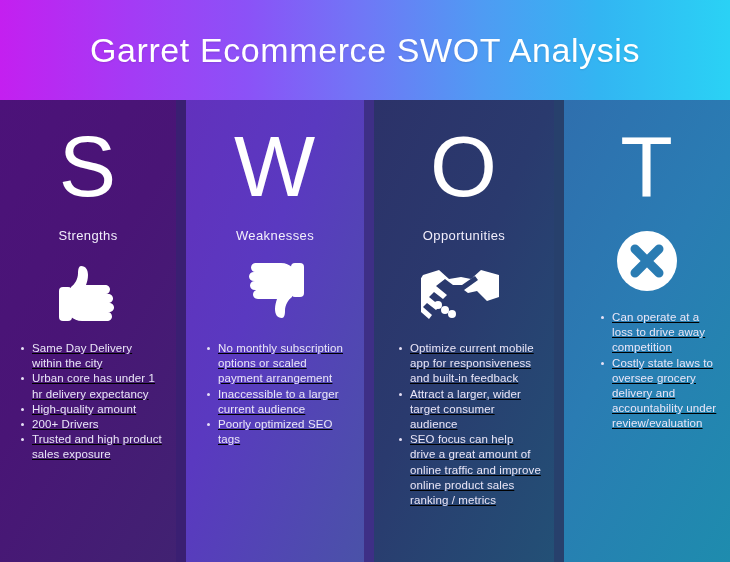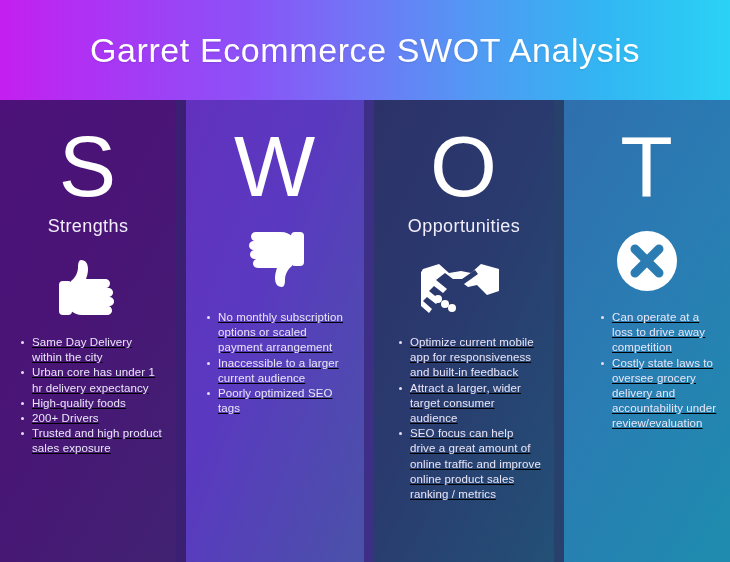--- a/index.html
+++ b/index.html
@@ -60,24 +60,24 @@
     color:#ffffff;
     font-size:86px;
     line-height:92px;
     font-weight:200;
     letter-spacing:1px;
   }
   .cat-label {
     display:block;
     text-align:center;
     color:#f2eefb;
-    font-size:18px;
+    font-size:13px;
     font-weight:300;
     letter-spacing:.4px;
-    margin-top:4px;
+    margin-top:16px;
   }
 
   .icon-wrap {
     height:74px;
     margin-top:12px;
     display:flex;
     align-items:center;
     justify-content:center;
   }
   .icon-wrap svg { display:block; }
@@ -125,30 +125,31 @@
       <span class="cat-label">Strengths</span>
       <div class="icon-wrap">
         <svg width="62" height="64" viewBox="0 0 62 64">
           <path fill="#ffffff" d="M24 6c5 0 7 4 7 9 0 4-1 7-2 10h19c3 0 5 2 5 4.5s-2 4.5-4 4.5h2c3 0 5 2 5 4.5S54 43 51 43h1c3 0 5 2 5 4.5S55 52 52 52h-1c2 0 4 2 4 4.5S53 61 50 61H25c-5 0-8-2-11-4V27c4-3 7-8 7-14 0-4 1-7 3-7z"></path>
           <rect fill="#ffffff" x="2" y="27" width="13" height="34" rx="4"></rect>
         </svg>
       </div>
       <ul class="bullets">
         <li>Same Day Delivery within the city</li>
         <li>Urban core has under 1 hr delivery expectancy</li>
-        <li>High-quality foods</li>
+        <li>High-quality amount</li>
         <li>200+ Drivers</li>
         <li>Trusted and high product sales exposure</li>
       </ul>
     </div>
 
     <div class="col gap"></div>
 
     <div class="col c1">
       <span class="big-letter">W</span>
+      <span class="cat-label">Weaknesses</span>
       <div class="icon-wrap">
         <svg width="62" height="64" viewBox="0 0 62 64">
           <g transform="translate(62,64) rotate(180)">
             <path fill="#ffffff" d="M24 6c5 0 7 4 7 9 0 4-1 7-2 10h19c3 0 5 2 5 4.5s-2 4.5-4 4.5h2c3 0 5 2 5 4.5S54 43 51 43h1c3 0 5 2 5 4.5S55 52 52 52h-1c2 0 4 2 4 4.5S53 61 50 61H25c-5 0-8-2-11-4V27c4-3 7-8 7-14 0-4 1-7 3-7z"></path>
             <rect fill="#ffffff" x="2" y="27" width="13" height="34" rx="4"></rect>
           </g>
         </svg>
       </div>
       <ul class="bullets">
         <li>No monthly subscription options or scaled payment arrangement</li>

